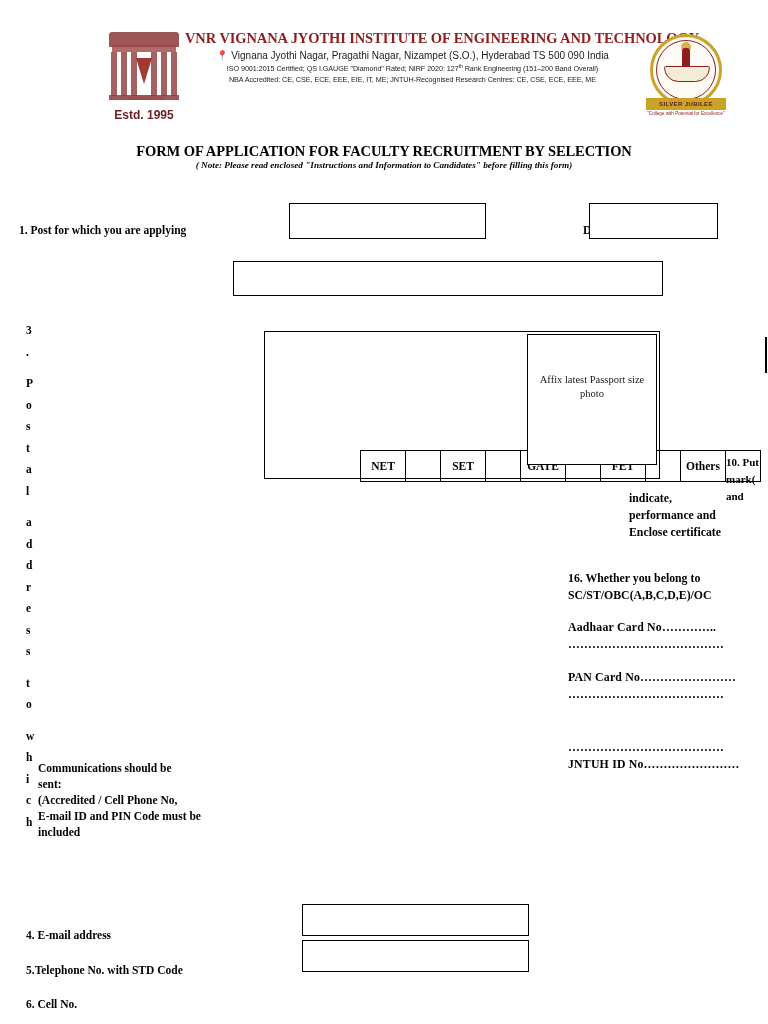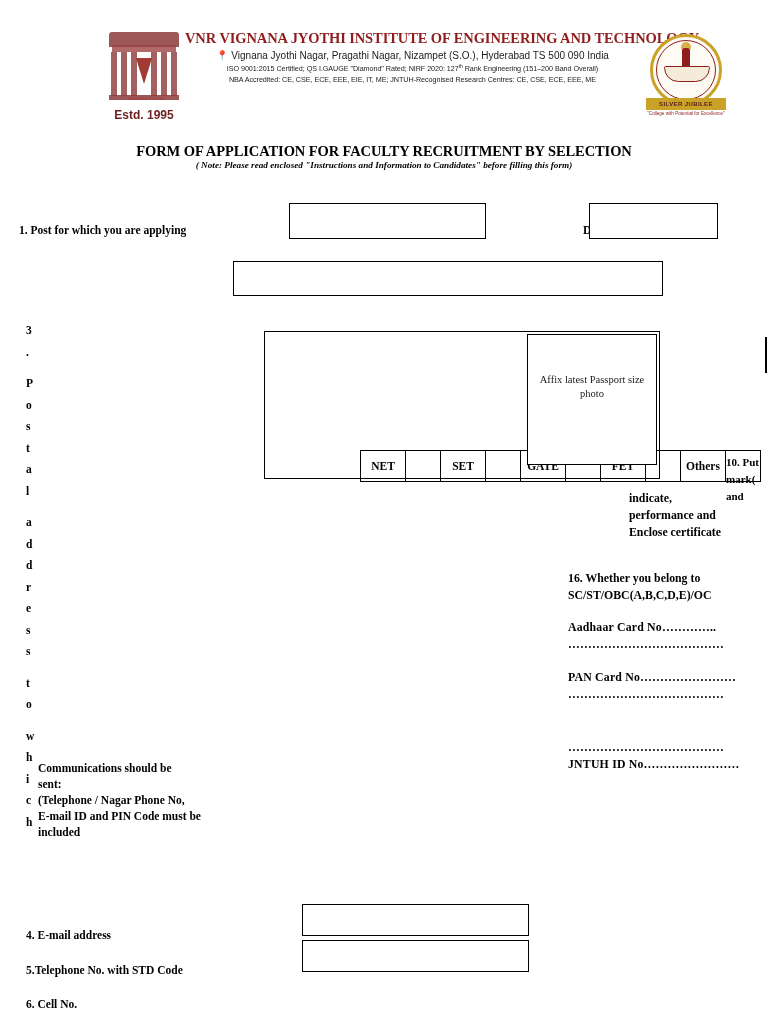--- a/index.html
+++ b/index.html
@@ -481,21 +481,21 @@
   <div class="dots-line" style="left:568px; top:637px; width:200px;">…………………………………</div>
 
   <div class="dots-line" style="left:568px; top:670px; width:200px;">PAN Card No……………………</div>
   <div class="dots-line" style="left:568px; top:687px; width:200px;">…………………………………</div>
 
   <div class="dots-line" style="left:568px; top:757px; width:200px;">JNTUH ID No……………………</div>
   <div class="dots-line" style="left:568px; top:740px; width:200px;">…………………………………</div>
 
   <div class="lbl" style="left:38px; top:744px; width:210px; line-height:16px;">Communications should be
 sent:
-(Telephone / Nagar Phone No,
+(Accredited / Cell Phone No,
  E-mail ID and PIN Code must be
  included</div>
 
   <div class="lbl" style="left:26px; top:912px;">4.  E-mail address</div>
   <div class="fbox" style="left:302px; top:904px; width:227px; height:32px;"></div>
 
   <div class="lbl" style="left:26px; top:947px;">5.Telephone No. with STD Code</div>
   <div class="fbox" style="left:302px; top:940px; width:227px; height:32px;"></div>
 
   <div class="lbl" style="left:26px; top:981px;">6. Cell No.</div>

